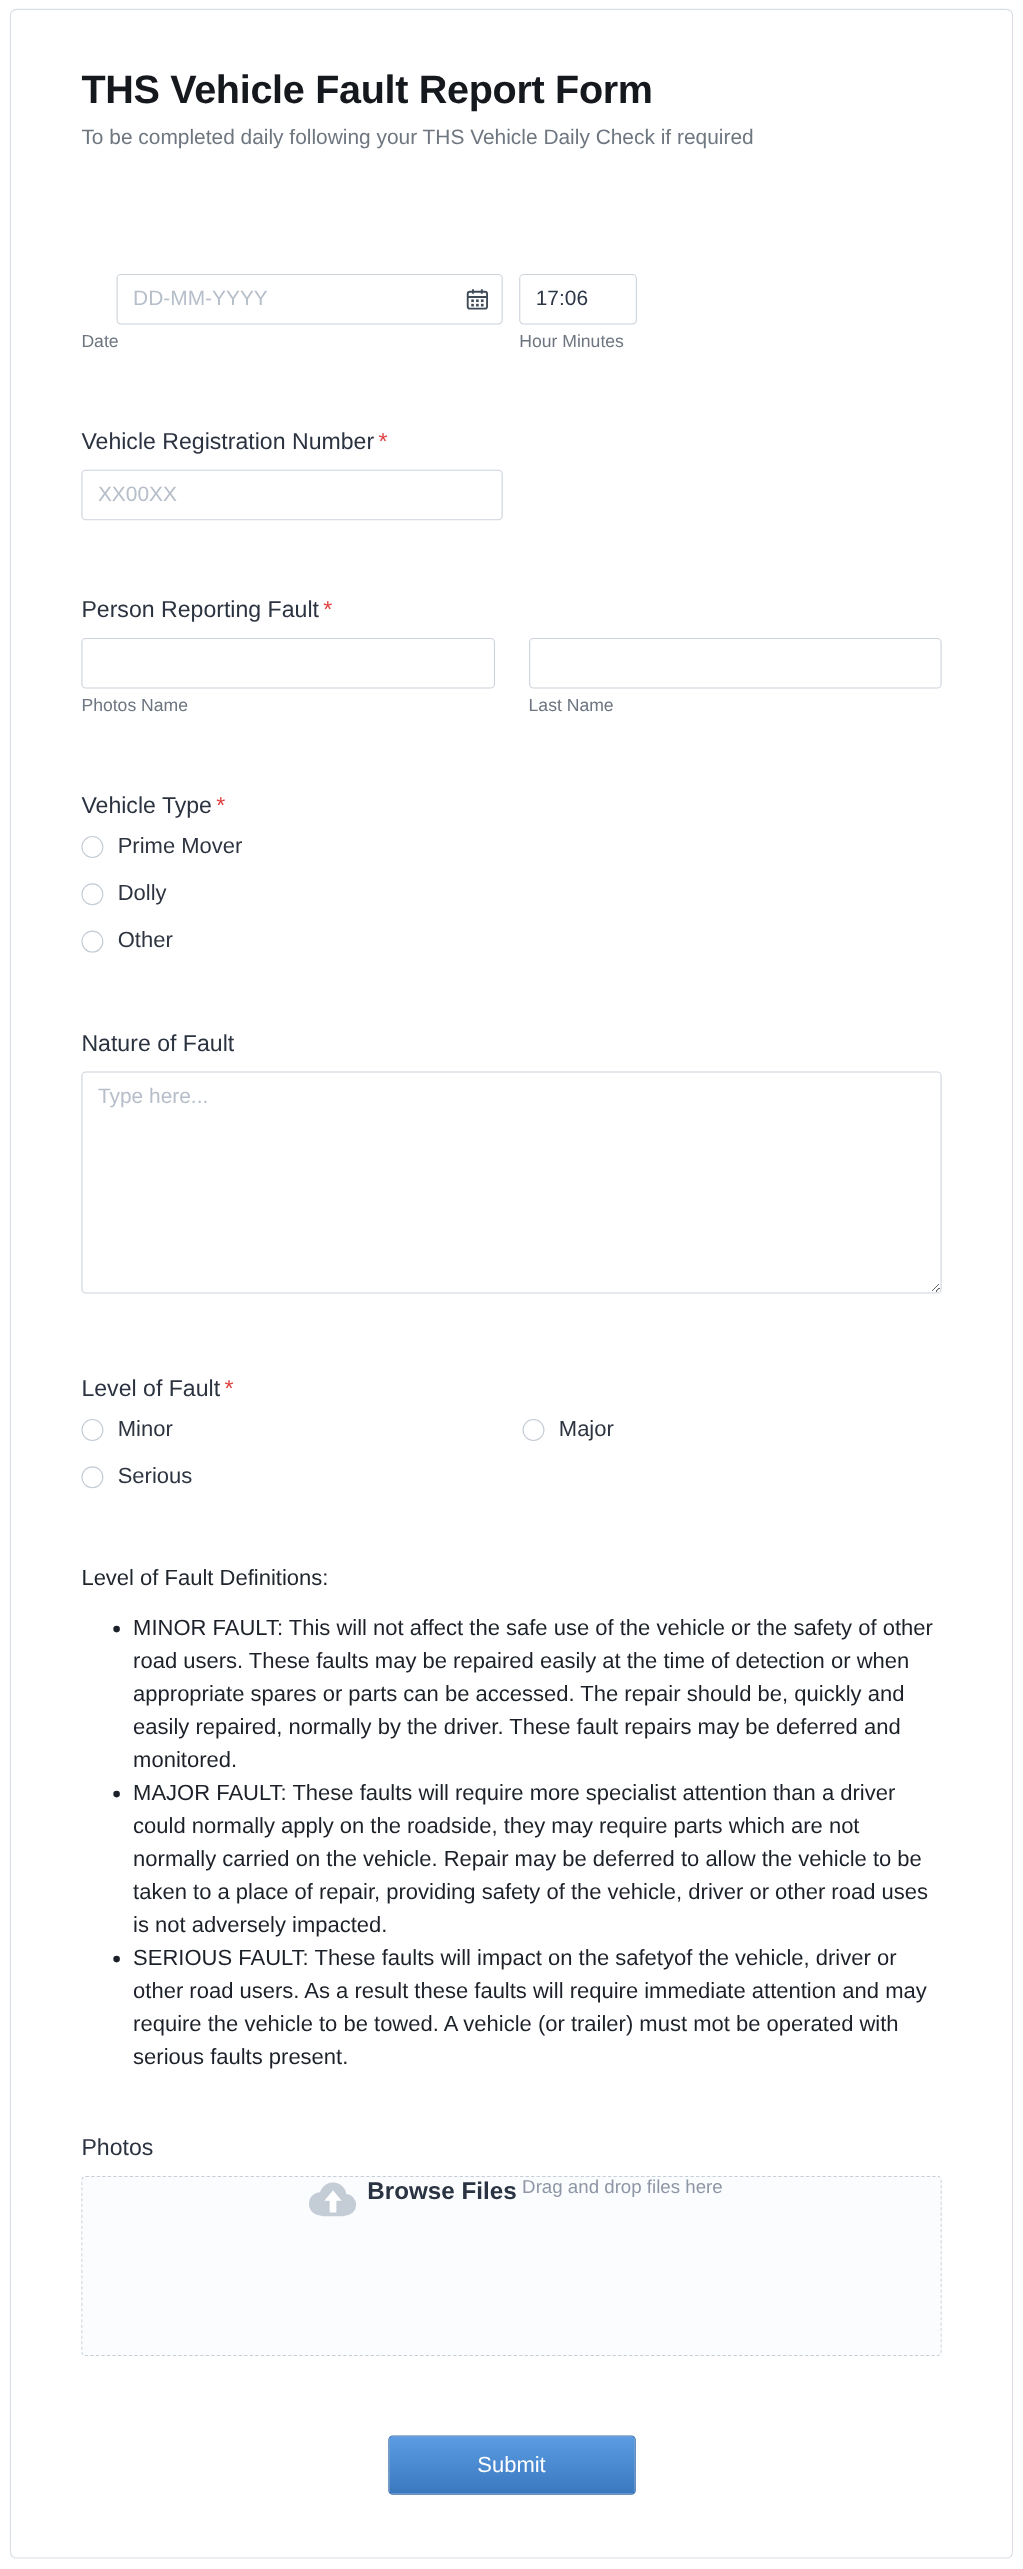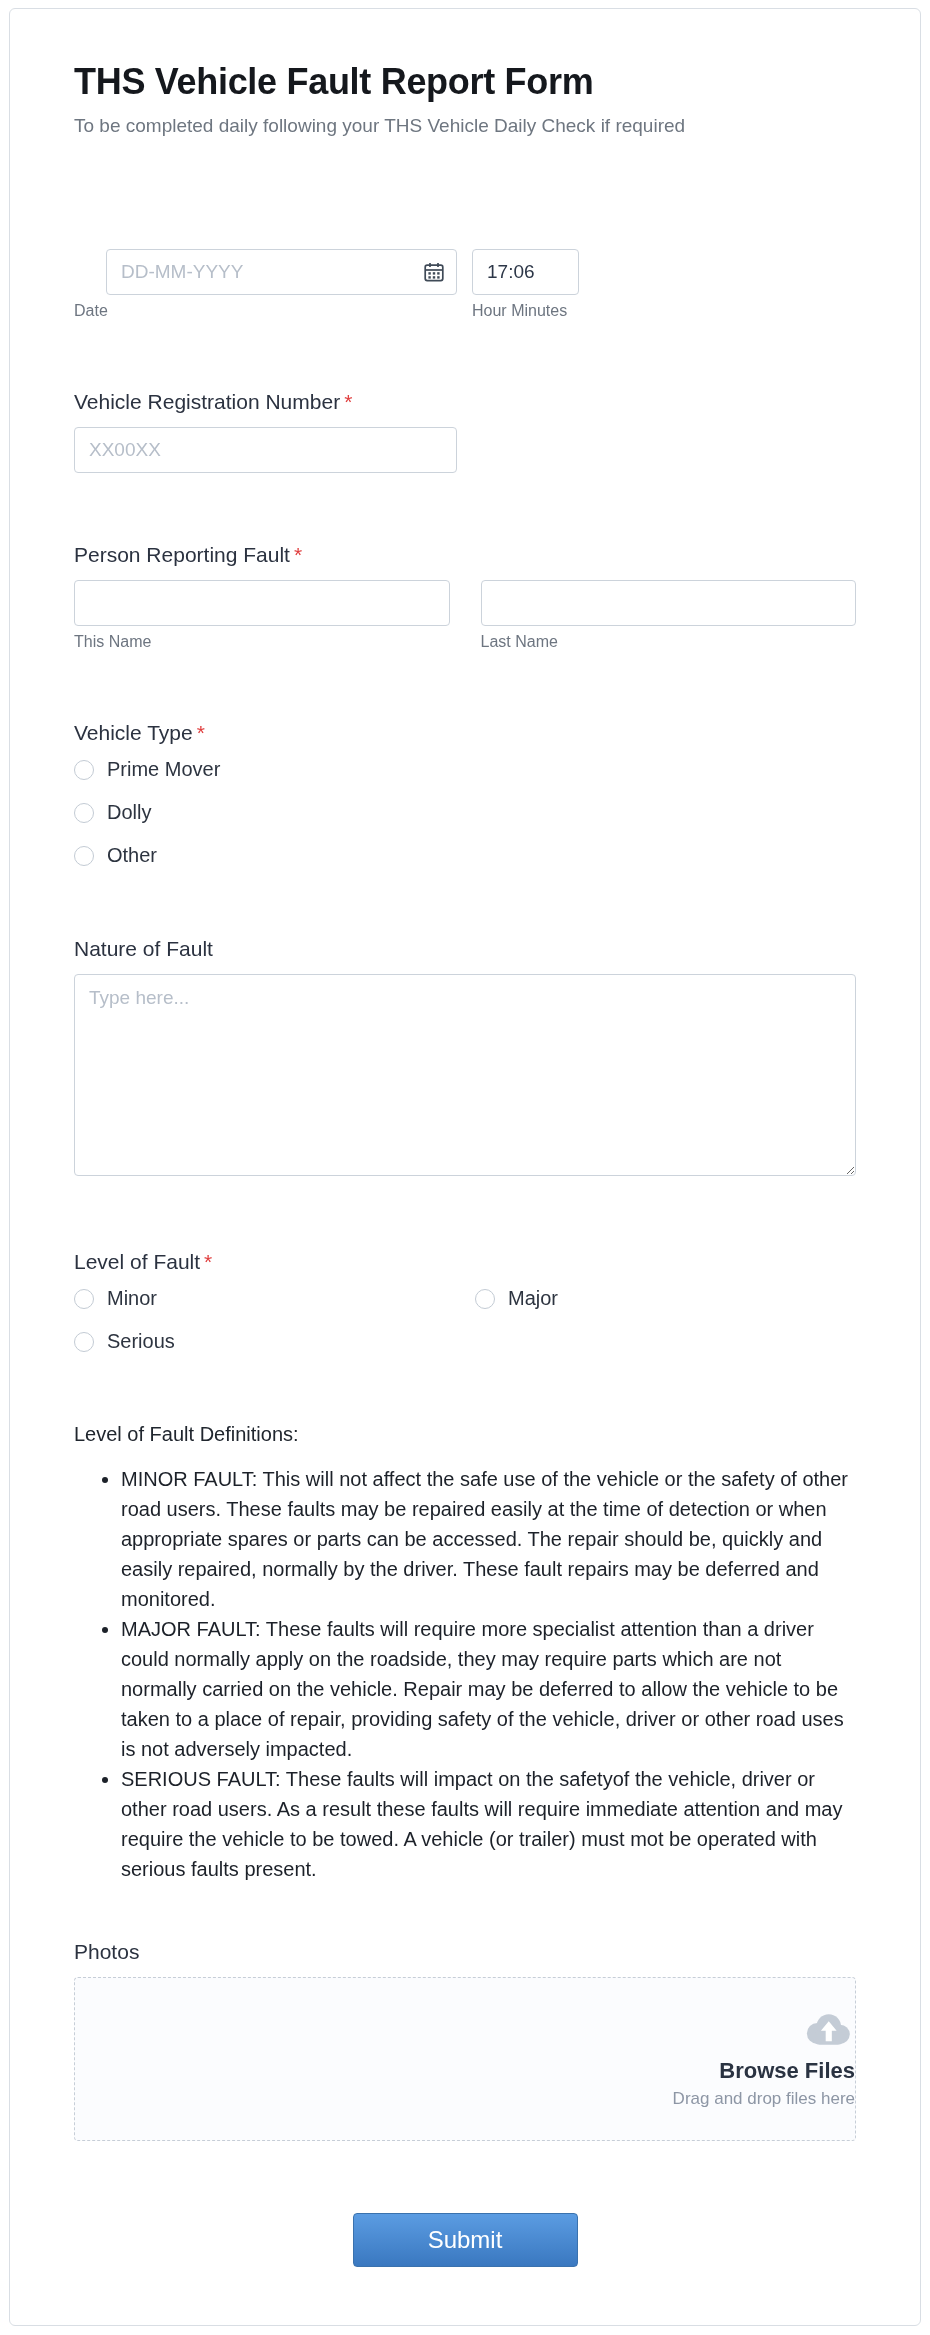--- a/index.html
+++ b/index.html
@@ -117,37 +117,37 @@
     line-height: 30px;
     color: #1c2129;
   }
   .field-defs { margin-bottom: 56px; }
   .upload-area {
     height: 164px;
     border: 1px dashed #c7ced7;
     border-radius: 4px;
     background: #fbfcfe;
     display: flex;
-    flex-direction: column;
-    align-items: flex-end;
+    flex-direction: row;
+    align-items: flex-start;
     justify-content: center;
     gap: 5px;
     cursor: pointer;
   }
   .browse-label { font-size: 22px; font-weight: 700; color: #2a3342; }
   .drag-label { font-size: 17px; color: #8d96a5; }
   .submit-row { display: flex; justify-content: center; margin-top: 72px; }
   .submit-btn {
     width: 225px;
     height: 54px;
     border: 1px solid #3a72ae;
     border-radius: 4px;
     background: linear-gradient(180deg, #5b9ce2 0%, #3a78c0 100%);
     color: #ffffff;
-    font-size: 24px;
+    font-size: 20px;
     font-family: inherit;
     cursor: pointer;
   }
 </style>
 </head>
 <body>
 
 <div class="card">
   <h1 class="page-title">THS Vehicle Fault Report Form</h1>
   <p class="page-subtitle">To be completed daily following your THS Vehicle Daily Check if required</p>
@@ -188,21 +188,21 @@
       <div class="reg-col">
         <input type="text" class="text-input" placeholder="XX00XX" style="">
       </div>
     </div>
 
     <div class="field">
       <label class="field-label"><span>Person Reporting Fault</span><span class="req">*</span></label>
       <div class="name-row">
         <div class="name-col">
           <input type="text" class="text-input" style="">
-          <div class="sublabel">This Name</div>
+          <div class="sublabel">Photos Name</div>
         </div>
         <div class="name-col">
           <input type="text" class="text-input" style="">
           <div class="sublabel">Last Name</div>
         </div>
       </div>
     </div>
 
     <div class="field">
       <label class="field-label"><span>Vehicle Type</span><span class="req">*</span></label>

